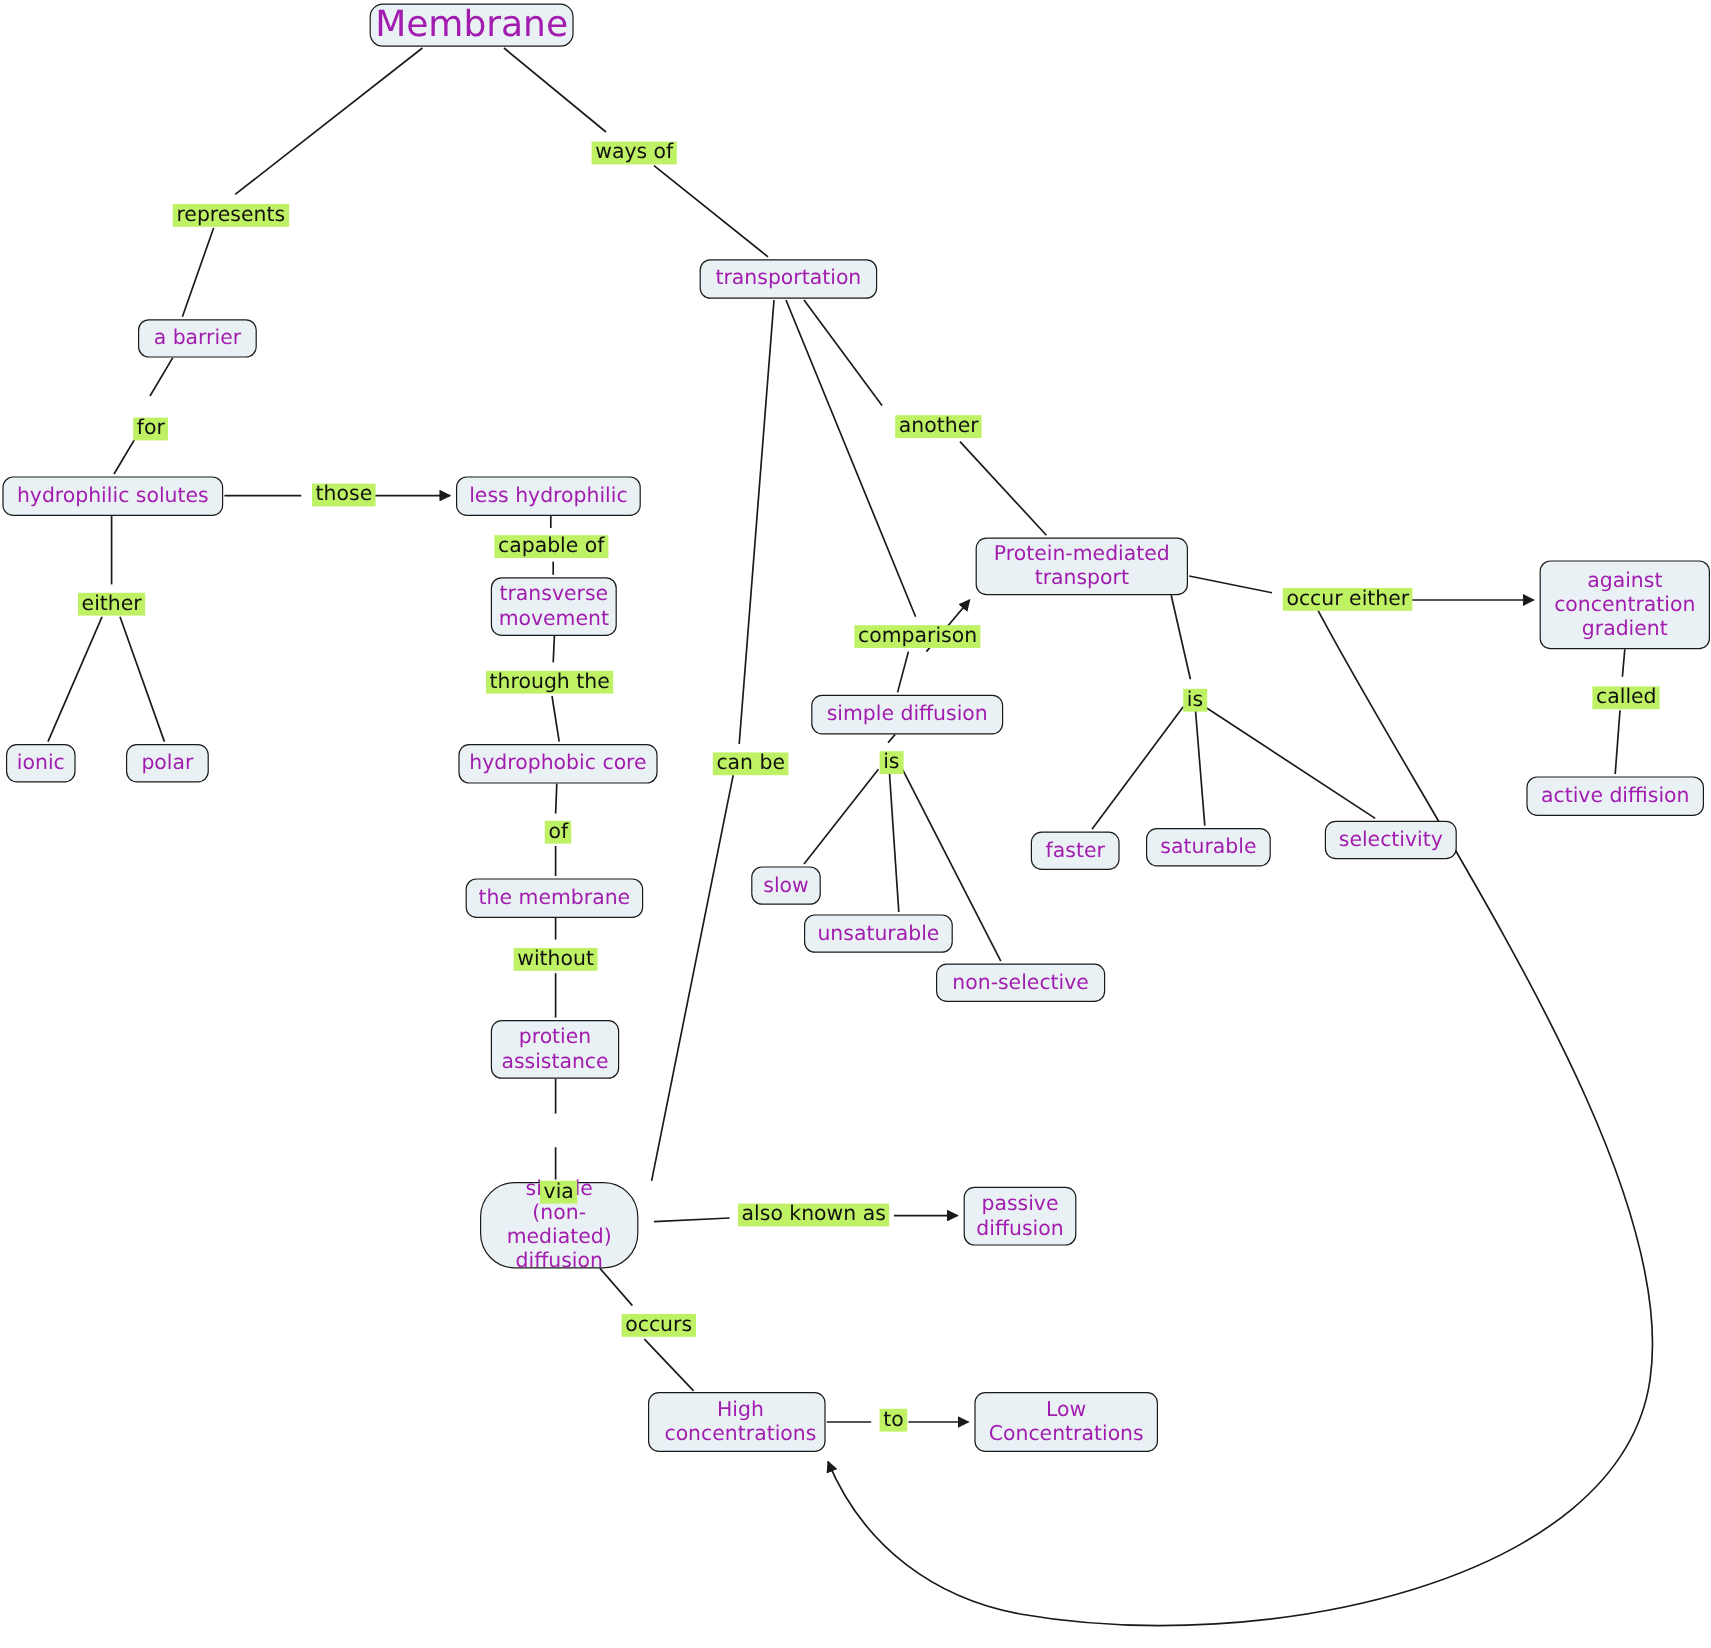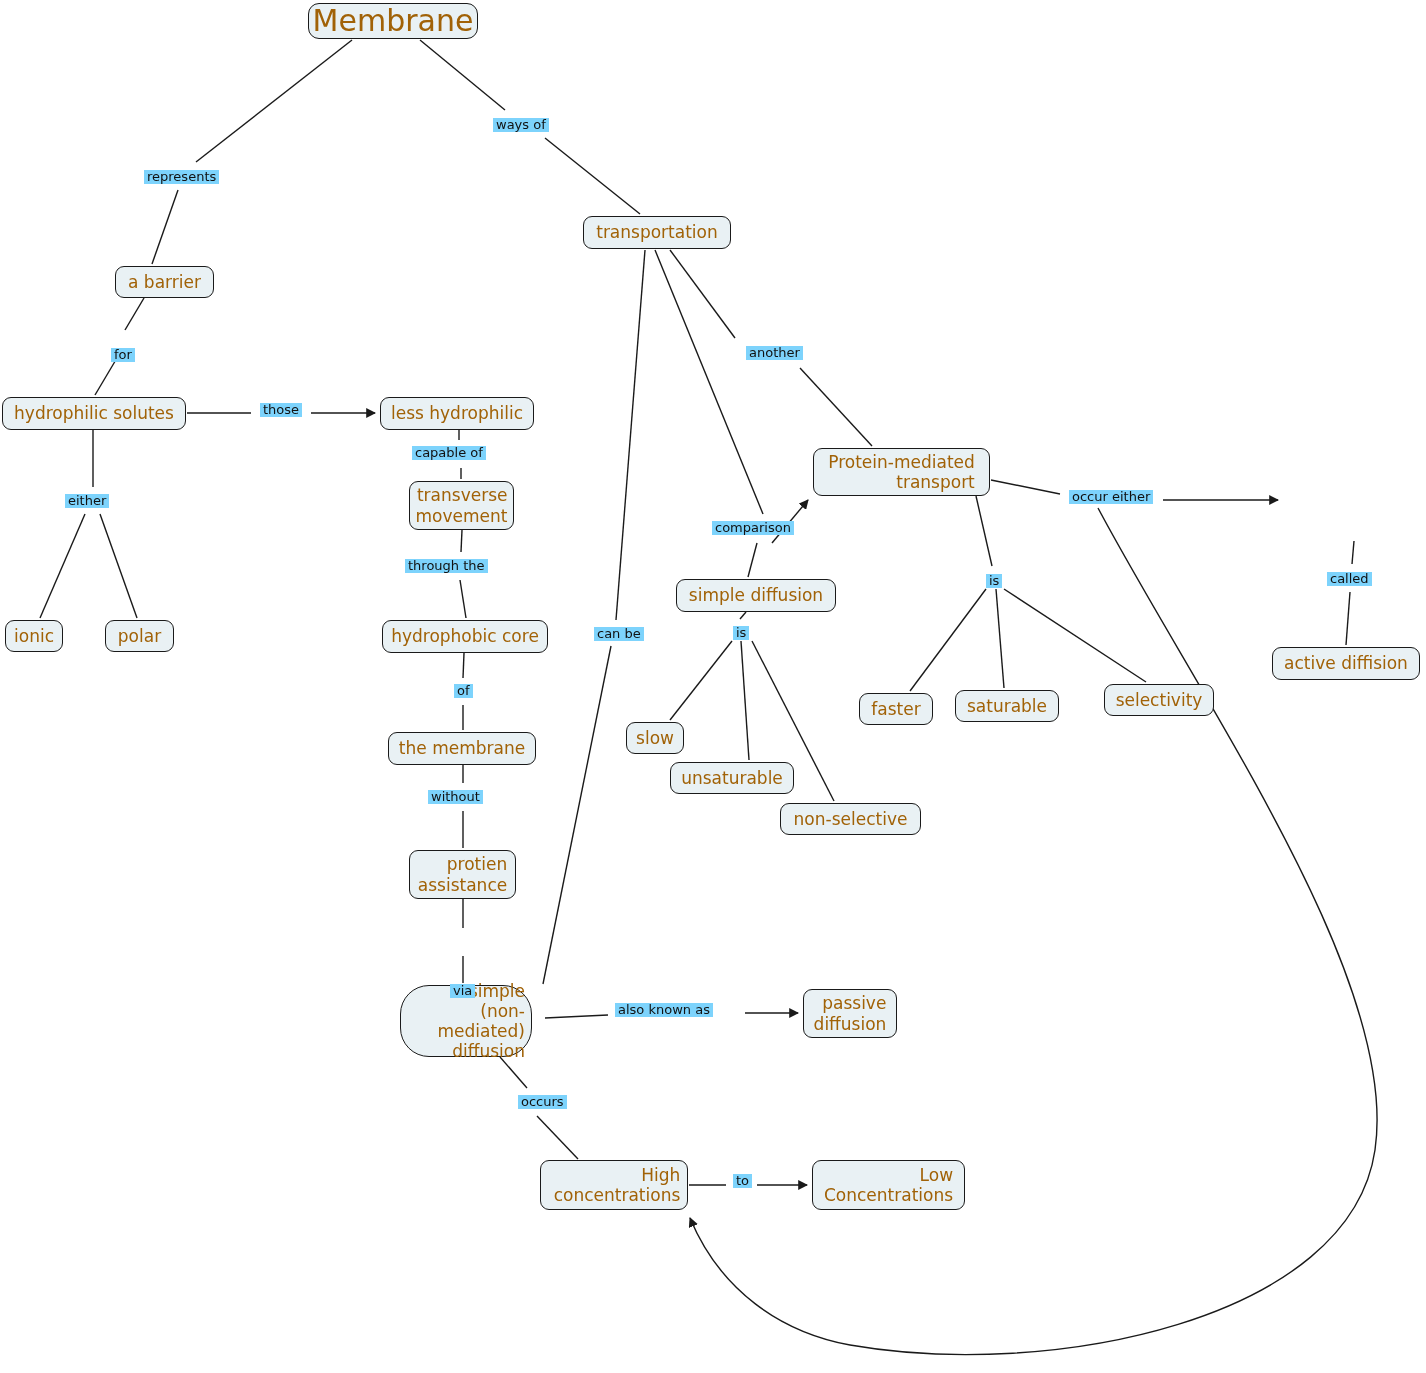--- a/index.html
+++ b/index.html
@@ -29,38 +29,38 @@
   }
   .node {
     position: absolute;
     box-sizing: border-box;
     background: #e9f1f4;
     border: 1.4px solid #1a1a1a;
     border-radius: 9px;
     display: flex;
     align-items: center;
     justify-content: center;
-    text-align: right;
+    text-align: center;
     line-height: 1.18;
     font-size: 17px;
-    color: #a16207;
+    color: #a21caf;
     padding: 2px 6px;
     white-space: pre-line;
   }
   .node.root {
     font-size: 30px;
     border-radius: 11px;
     border-width: 1.6px;
   }
   .edge-label {
     position: absolute;
     box-sizing: border-box;
-    font-size: 13px;
+    font-size: 17px;
     color: #111111;
-    background: #7dd3fc;
+    background: #bef264;
     text-align: left;
     white-space: nowrap;
     padding: 0 3px;
     line-height: 1.1;
   }
 </style>
 </head>
 <body>
 
 <div id="canvas">
@@ -190,20 +190,23 @@
 
   <div class="node" style="left:813px;top:448px;width:177px;height:48px;">Protein-mediated
 transport</div>
 
   <div class="node" style="left:859px;top:693px;width:74px;height:32px;">faster</div>
 
   <div class="node" style="left:955px;top:690px;width:104px;height:32px;">saturable</div>
 
   <div class="node" style="left:1104px;top:684px;width:110px;height:32px;">selectivity</div>
 
+  <div class="node" style="left:1283px;top:467px;width:142px;height:74px;">against
+concentration
+gradient</div>
 
   <div class="node" style="left:1272px;top:647px;width:148px;height:33px;">active diffision</div>
 
   <div class="edge-label" style="left:144px;top:170px;">represents</div>
 
   <div class="edge-label" style="left:493px;top:118px;">ways of</div>
 
   <div class="edge-label" style="left:111px;top:337px;margin-top:11px;">for</div>
 
   <div class="edge-label" style="left:65px;top:494px;">either</div>

